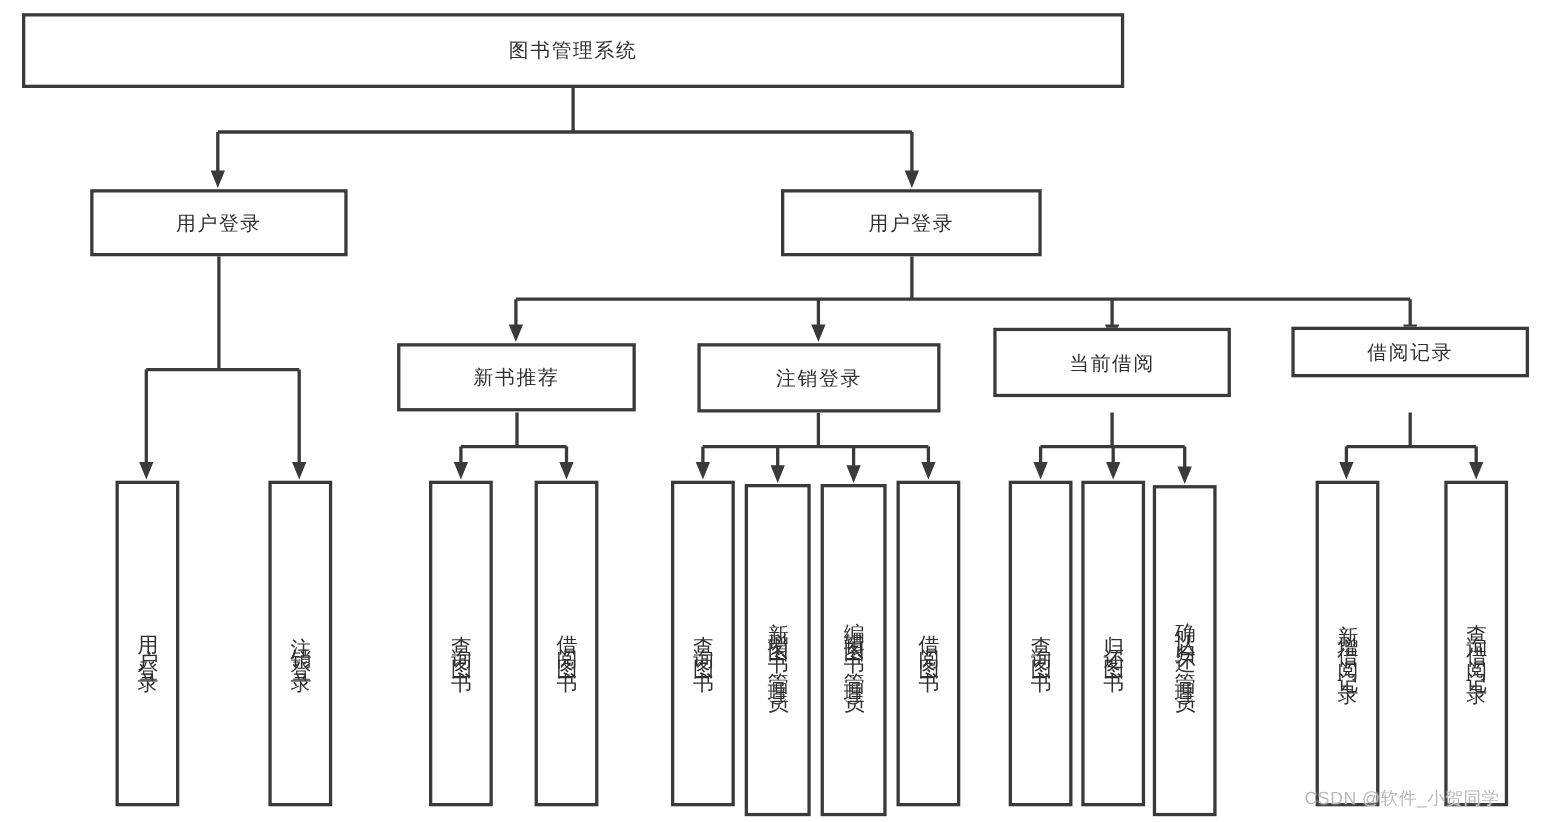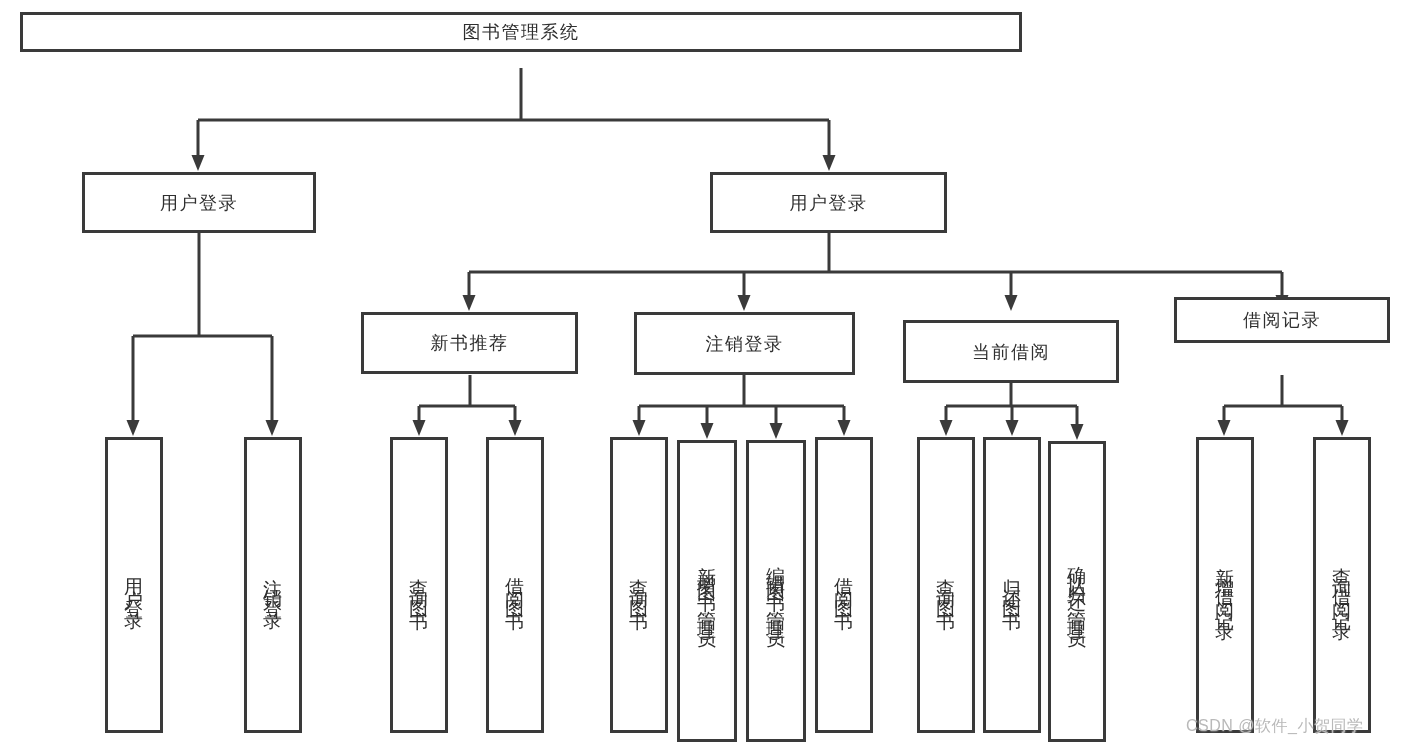--- a/index.html
+++ b/index.html
@@ -77,28 +77,28 @@
              M462.5 295 L475.5 295 L469 311 Z  M737.5 295 L750.5 295 L744 311 Z
              M1004.5 295 L1017.5 295 L1011 311 Z  M1275.5 295 L1288.5 295 L1282 311 Z
              M412.5 420 L425.5 420 L419 436 Z  M508.5 420 L521.5 420 L515 436 Z
              M632.5 420 L645.5 420 L639 436 Z  M700.5 423 L713.5 423 L707 439 Z
              M769.5 423 L782.5 423 L776 439 Z  M837.5 420 L850.5 420 L844 436 Z
              M939.5 420 L952.5 420 L946 436 Z  M1005.5 420 L1018.5 420 L1012 436 Z
              M1070.5 424 L1083.5 424 L1077 440 Z
              M1217.5 420 L1230.5 420 L1224 436 Z  M1335.5 420 L1348.5 420 L1342 436 Z" fill="#3a3a3a" stroke="none"></path>
   </svg>
 
-  <div class="box h-box" style="left:20px; top:12px; width:1002px; height:40px;">图书管理系统</div>
+  <div class="box h-box" style="left:20px; top:12px; width:1002px; height:68px;">图书管理系统</div>
 
   <div class="box h-box" style="left:82px; top:172px; width:234px; height:61px;">用户登录</div>
   <div class="box h-box" style="left:710px; top:172px; width:237px; height:61px;">用户登录</div>
 
   <div class="box h-box" style="left:361px; top:312px; width:217px; height:62px;">新书推荐</div>
   <div class="box h-box" style="left:634px; top:312px; width:221px; height:63px;">注销登录</div>
-  <div class="box h-box" style="left:903px; top:320px; width:216px; height:63px;">当前借阅</div>
+  <div class="box h-box" style="left:903px; top:298px; width:216px; height:63px;">当前借阅</div>
   <div class="box h-box" style="left:1174px; top:297px; width:216px; height:46px;">借阅记录</div>
 
   <div class="box v-box" style="left:105px; top:437px; width:58px; height:296px;">用户登录</div>
   <div class="box v-box" style="left:244px; top:437px; width:58px; height:296px;">注销登录</div>
 
   <div class="box v-box" style="left:390px; top:437px; width:58px; height:296px;">查询图书</div>
   <div class="box v-box" style="left:486px; top:437px; width:58px; height:296px;">借阅图书</div>
 
   <div class="box v-box" style="left:610px; top:437px; width:58px; height:296px;">查询图书</div>
   <div class="box v-box" style="left:677px; top:440px; width:60px; height:302px; letter-spacing:9px;">新增图书（管理员）</div>

